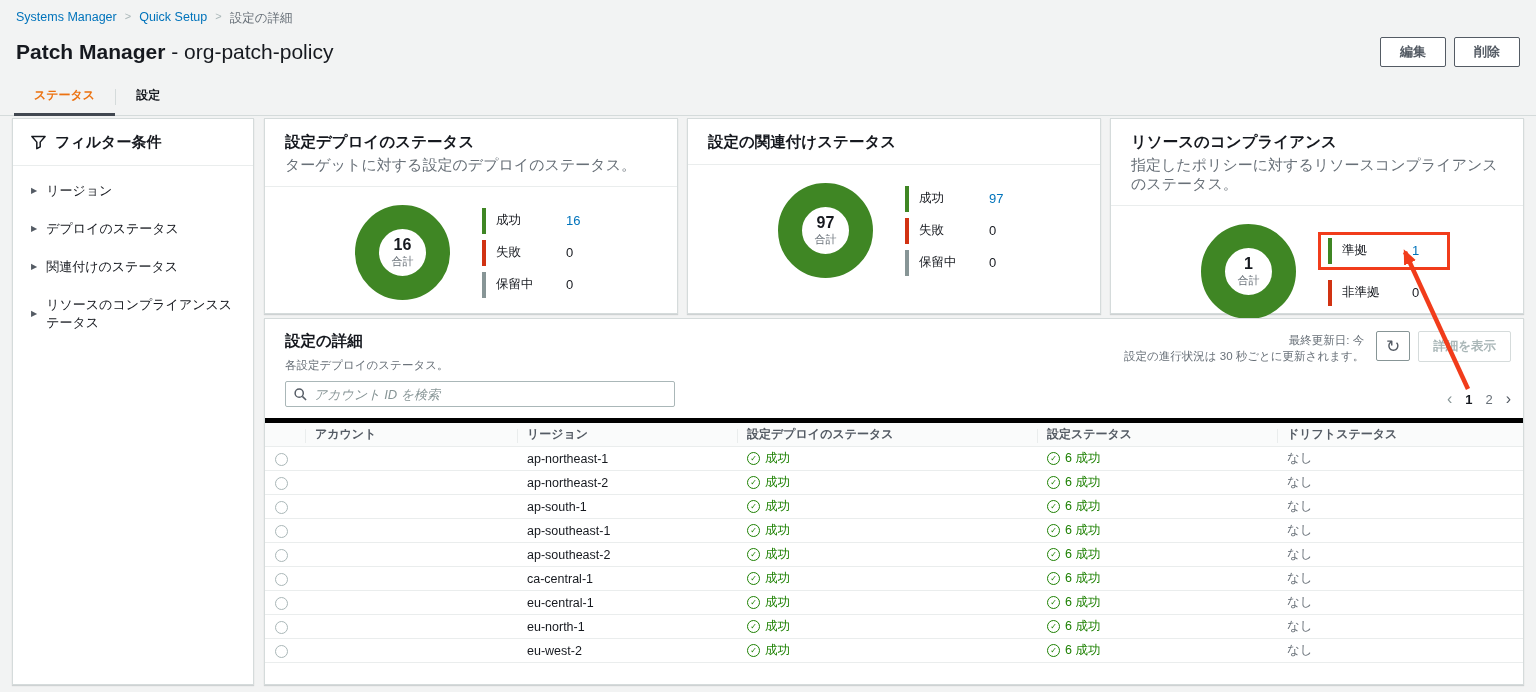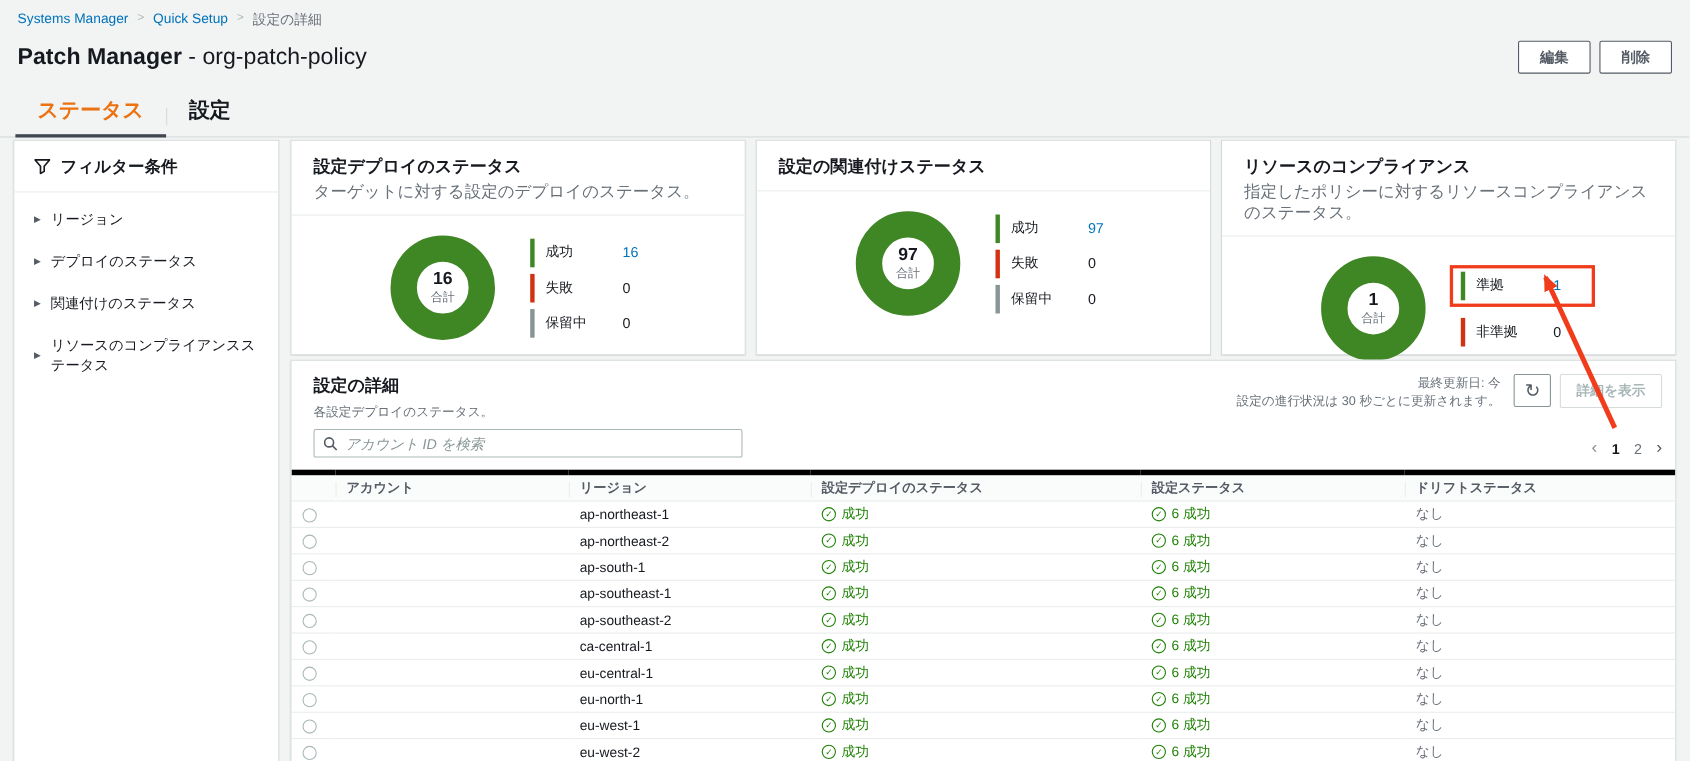--- a/index.html
+++ b/index.html
@@ -14,21 +14,21 @@
   .crumb.link { color:#0073bb; cursor:pointer; }
   .sep { color:#aab7b8; font-size:11px; }
   .title-row { display:flex; justify-content:space-between; align-items:center; margin-top:10px; }
   .page-title { font-size:21px; font-weight:400; }
   .page-title .bold { font-weight:700; }
   .actions { display:flex; gap:8px; }
   .btn { background:#fff; border:1px solid #545b64; color:#545b64; font-weight:700; font-size:13px;
          padding:5px 19px; border-radius:2px; cursor:pointer; font-family:inherit; }
   
   .tabs { display:flex; align-items:flex-end; margin-top:12px; border-bottom:1px solid #d5dbdb; padding-left:14px; }
-  .tab { font-size:19px; font-weight:700; color:#16191f; padding:8px 6px 11px 6px; margin:0 14px; cursor:pointer; position:relative; }
+  .tab { font-size:12px; font-weight:700; color:#16191f; padding:8px 6px 11px 6px; margin:0 14px; cursor:pointer; position:relative; }
   .tab.active { color:#ec7211; }
   .tab.active::after { content:""; position:absolute; left:-14px; right:-14px; bottom:-1px; height:3px; background:#414750; }
   .tab-div { width:1px; height:16px; background:#d5dbdb; margin-bottom:10px; }
 
   
   .content { display:flex; gap:10px; padding:2px 12px 0 12px; align-items:flex-start; }
   .panel { background:#fff; border:1px solid #d5dbdb; border-radius:0; box-shadow:0 1px 1px 0 rgba(0,28,36,.15); }
 
   
   .filter-card { width:242px; flex:0 0 242px; height:567px; padding:14px 18px; }
@@ -401,34 +401,20 @@
                     <span class="chk">✓</span>
                     <span class="st-text">成功</span>
                   </span></td>
     <td class="c4"><span class="status-ok">
                     <span class="chk">✓</span>
                     <span class="st-text">6 成功</span>
                   </span></td>
     <td class="c5 drift">なし</td>
   </tr>
 
-  <tr>
-    <td class="c0"><span class="radio"></span></td>
-    <td class="c1"></td>
-    <td class="c2">eu-west-1</td>
-    <td class="c3"><span class="status-ok">
-                    <span class="chk">✓</span>
-                    <span class="st-text">成功</span>
-                  </span></td>
-    <td class="c4"><span class="status-ok">
-                    <span class="chk">✓</span>
-                    <span class="st-text">6 成功</span>
-                  </span></td>
-    <td class="c5 drift">なし</td>
-  </tr>
 
   <tr>
     <td class="c0"><span class="radio"></span></td>
     <td class="c1"></td>
     <td class="c2">eu-west-2</td>
     <td class="c3"><span class="status-ok">
                     <span class="chk">✓</span>
                     <span class="st-text">成功</span>
                   </span></td>
     <td class="c4"><span class="status-ok">

